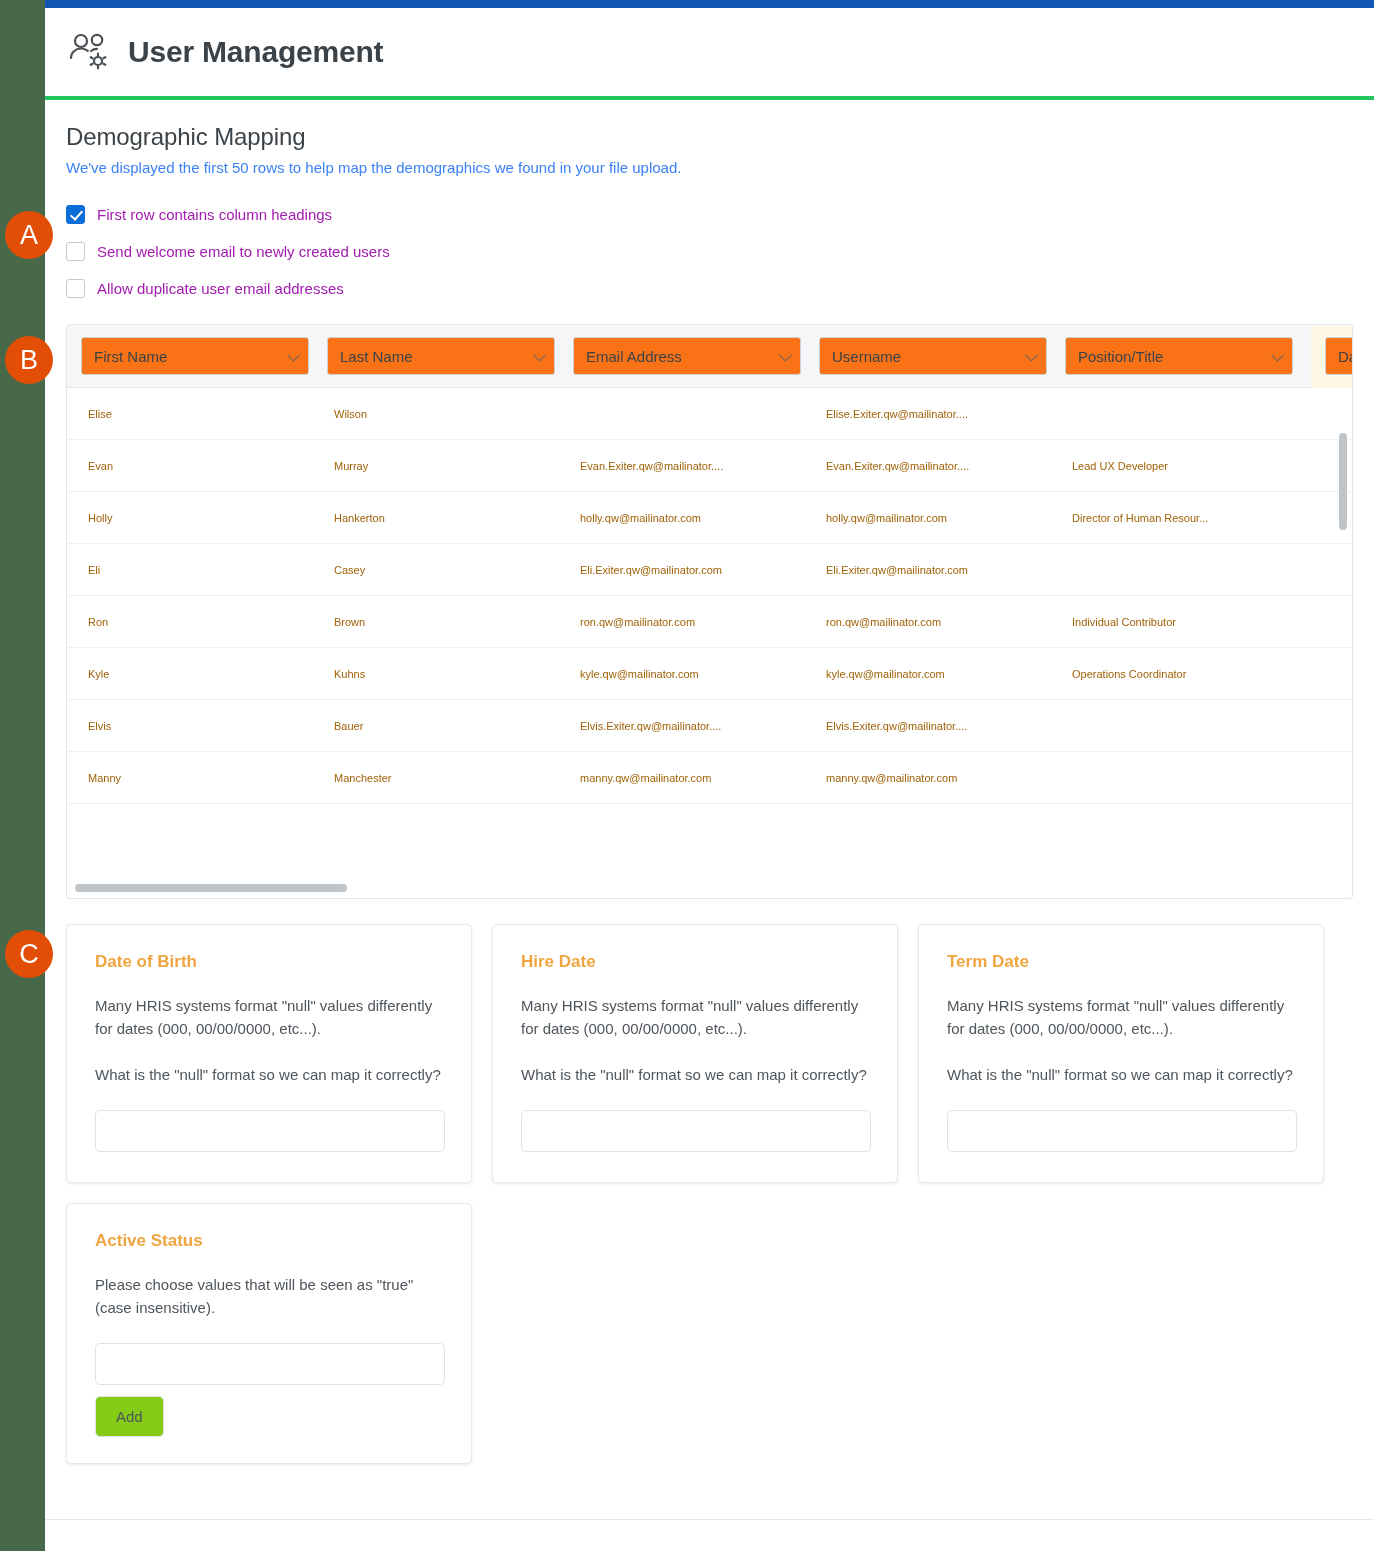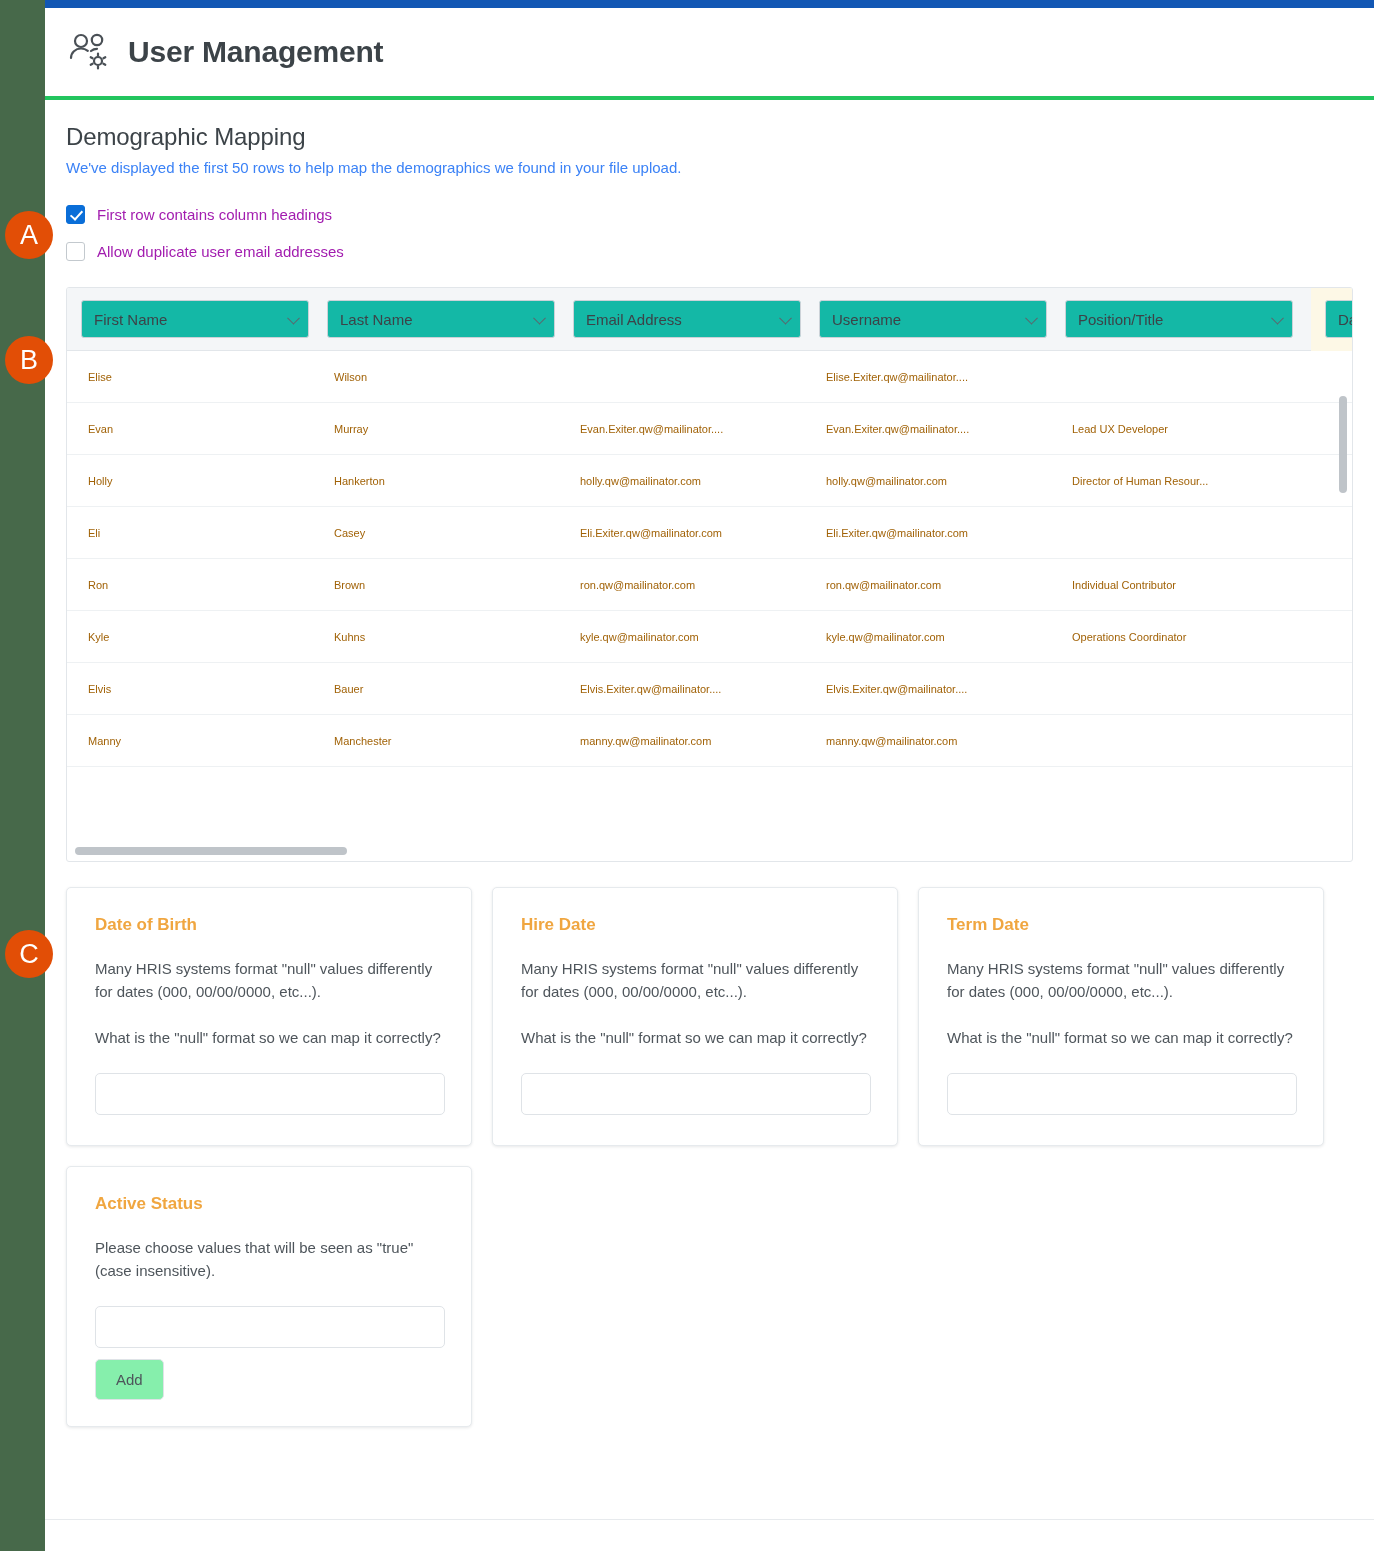--- a/index.html
+++ b/index.html
@@ -87,21 +87,21 @@
   }
   .mapcell { width: 246px; flex: 0 0 auto; padding-right: 12px; }
   .mapcell.hl {
     background: #fdf8e6; height: 63px; display:flex; align-items:center;
     padding-left: 14px; width: 80px; padding-right: 0;
   }
   .sel {
     position: relative;
     width: 228px; height: 38px;
     border: 1px solid #ccd2d8; border-radius: 3px;
-    background: #14b8a6;
+    background: #f97316;
     display: flex; align-items: center;
     padding: 0 28px 0 12px;
     font-size: 15px; color: #3c4348;
     white-space: nowrap; overflow: hidden;
   }
   .sel.cut { width: 66px; padding-right: 6px; }
   .chev {
     position: absolute; right: 10px; top: 50%;
     margin-top: -3px; width: 9px; height: 9px;
     border: solid #5d656c; border-width: 0 1.6px 1.6px 0;
@@ -159,21 +159,21 @@
   .txt {
     width: 350px; height: 42px;
     border: 1px solid #dfe3e7; border-radius: 5px;
     background: #fff;
   }
   .addbtn {
     margin-top: 11px;
     display: inline-flex; align-items:center; justify-content:center;
     height: 41px; padding: 11px 20px;
     border: 1px solid #dfe3e7; border-radius: 5px;
-    background:#86efac; font-size: 15px; color:#4e555b;
+    background:#84cc16; font-size: 15px; color:#4e555b;
     font-family: "Liberation Sans", sans-serif;
   }
   .card.short { padding-bottom: 26px; }
 
   .footdiv {
     position: absolute; left: 45px; top: 1519px;
     width: 1329px; height: 1px; background: #e7eaed;
   }
 
   
@@ -217,20 +217,24 @@
     <h2 class="sec-title">Demographic Mapping</h2>
     <p class="sec-sub">We've displayed the first 50 rows to help map the demographics we found in your file upload.</p>
 
     <div class="checks">
       <div class="crow">
         <span class="cbx on"></span>
         <span class="clabel">First row contains column headings</span>
       </div>
       <div class="crow">
         <span class="cbx"></span>
+        <span class="clabel">Send welcome email to newly created users</span>
+      </div>
+      <div class="crow">
+        <span class="cbx"></span>
         <span class="clabel">Allow duplicate user email addresses</span>
       </div>
     </div>
 
     <div class="tablewrap">
 
       <div class="maprow">
         <div class="mapcell">
           <div class="sel">
             <span>First Name</span>

